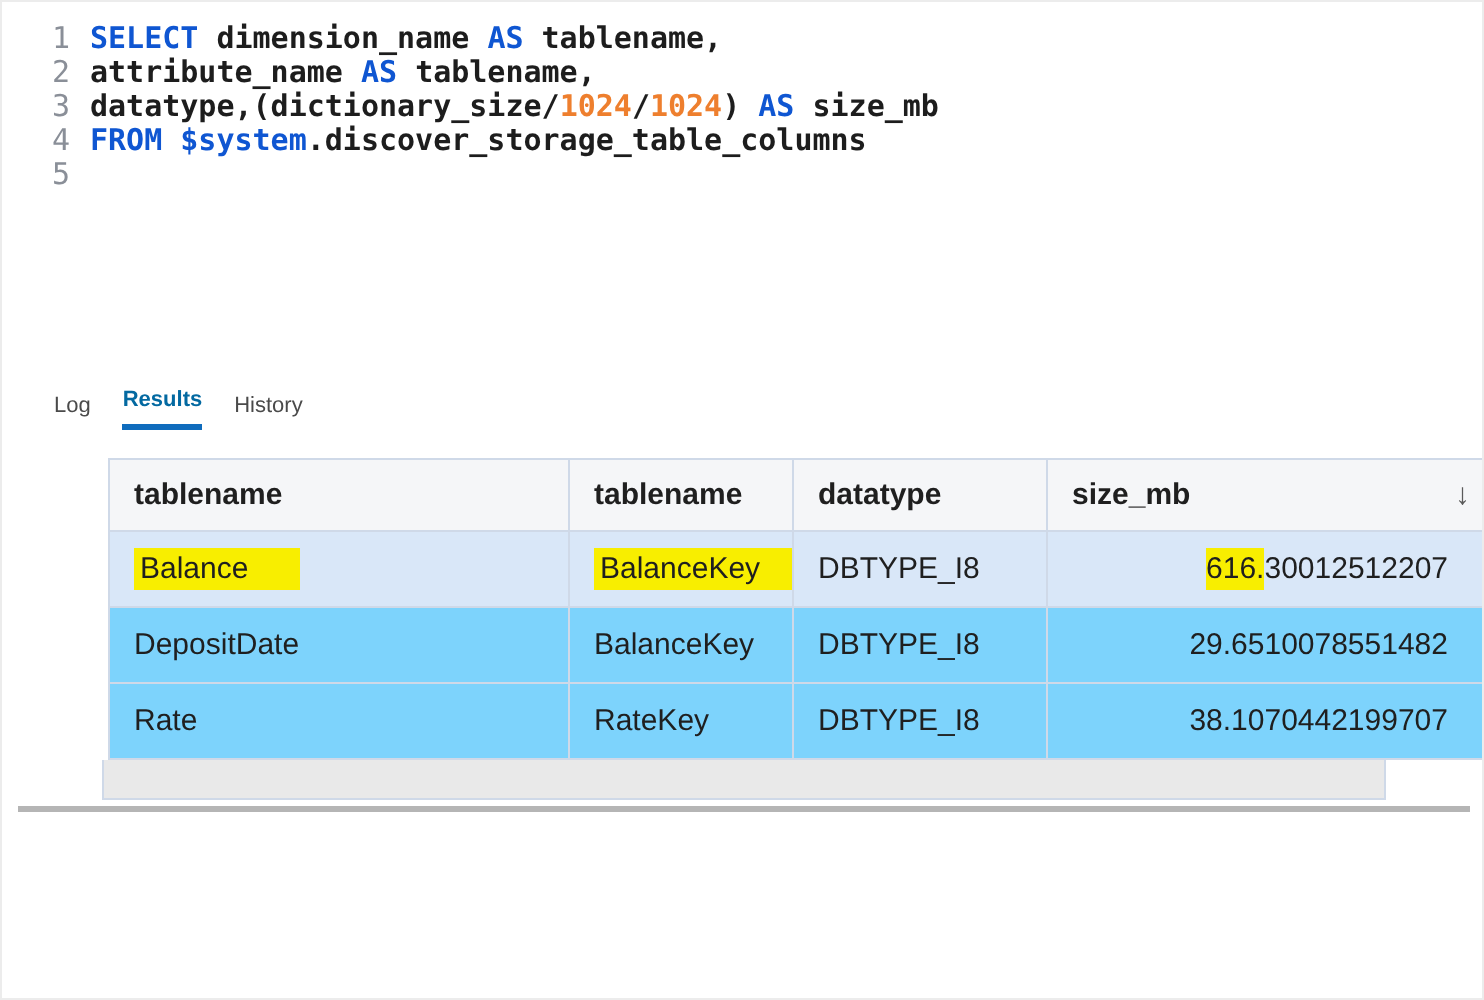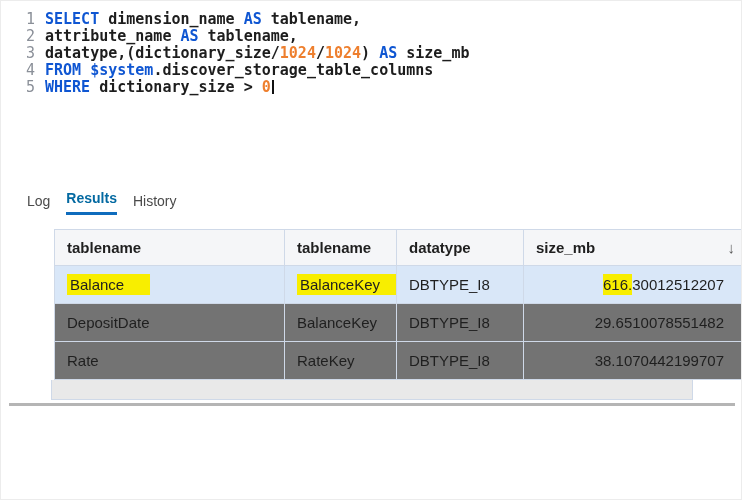--- a/index.html
+++ b/index.html
@@ -18,34 +18,34 @@
   .line-number{
     width:22px;text-align:right;margin-right:10px;flex:0 0 auto;
     color:var(--line-number,#8a8f98);font-weight:400;
   }
   .seg-keyword{color:var(--keyword,#0f56d2);}
   .seg-plain{color:var(--plain,#1d1d1d);}
   .seg-number{color:var(--number,#ee7f2e);}
   .caret{display:inline-block;width:2px;height:14px;background:#111;margin-left:1px;vertical-align:-2px;}
   
   .tabbar{display:flex;gap:16px;padding-left:26px;align-items:flex-end;height:32px;}
-  .tab{font-size:14px;color:#4a4a4a;padding-bottom:6px;cursor:pointer;text-align:right;}
+  .tab{font-size:11px;color:#4a4a4a;padding-bottom:6px;cursor:pointer;text-align:right;}
   .tab.active{color:#0369a1;font-weight:bold;border-bottom:3px solid var(--tab-accent,#0f6cbd);}
   
   .table-wrap{margin:14px 24px 0 25px;}
   table{border-collapse:collapse;table-layout:fixed;width:693px;margin-left:28px;}
   col.c1{width:230px}col.c2{width:112px}col.c3{width:127px}col.c4{width:224px}
   th,td{border:1px solid var(--grid,#cfd9e8);font-size:15px;}
   th{
     background:var(--header-bg,#f5f6f8);text-align:left;font-weight:bold;
     color:#1f1f1f;padding:8px 12px;height:36px;box-sizing:border-box;cursor:pointer;
   }
   td{
     padding:10px 12px;color:#1f1f1f;height:38px;box-sizing:border-box;
-    white-space:nowrap;overflow:hidden;background:#737373;cursor:default;
+    white-space:nowrap;overflow:hidden;background:#7dd3fc;cursor:default;
   }
   tr.selected td{background:var(--selection,#d9e7f8);}
   .cell-size_mb{text-align:right;padding-right:23px;}
   .th-flex{display:flex;justify-content:space-between;align-items:center;}
   .sort-arrow{color:#5a5a5a;font-size:15px;font-weight:400;}
   .hl{background:var(--highlight,#f8ee00);}
   .cell-tablename .hl,.cell-columnname .hl{padding:2px 26px 2px 3px;text-align:right;}
   .cell-size_mb .hl{padding:2px 0;}
   
   .partial-row{
@@ -58,21 +58,21 @@
 <body>
 
 <div class="screen">
 
   <div class="editor">
     <div>
         <div class="code-line"><span class="line-number">1</span><span class="line-content"><span class="seg-keyword">SELECT </span><span class="seg-plain">dimension_name </span><span class="seg-keyword">AS </span><span class="seg-plain">tablename,</span></span></div>
         <div class="code-line"><span class="line-number">2</span><span class="line-content"><span class="seg-plain">attribute_name </span><span class="seg-keyword">AS </span><span class="seg-plain">tablename,</span></span></div>
         <div class="code-line"><span class="line-number">3</span><span class="line-content"><span class="seg-plain">datatype,(dictionary_size/</span><span class="seg-number">1024</span><span class="seg-plain">/</span><span class="seg-number">1024</span><span class="seg-plain">) </span><span class="seg-keyword">AS </span><span class="seg-plain">size_mb</span></span></div>
         <div class="code-line"><span class="line-number">4</span><span class="line-content"><span class="seg-keyword">FROM </span><span class="seg-keyword">$system</span><span class="seg-plain">.discover_storage_table_columns</span></span></div>
-        <div class="code-line"><span class="line-number">5</span><span class="line-content"><span class="seg-keyword">WHERE </span><span class="seg-plain">dictionary_size &gt; </span><span class="seg-number">0</span><span class="caret"></span></span></div>
+        <div class="code-line"><span class="line-number">5</span></div>
       </div>
   </div>
 
   <div class="tabbar">
     <span class="tab">Log</span>
     <span class="tab active">Results</span>
     <span class="tab">History</span>
   </div>
 
   <div class="table-wrap">

